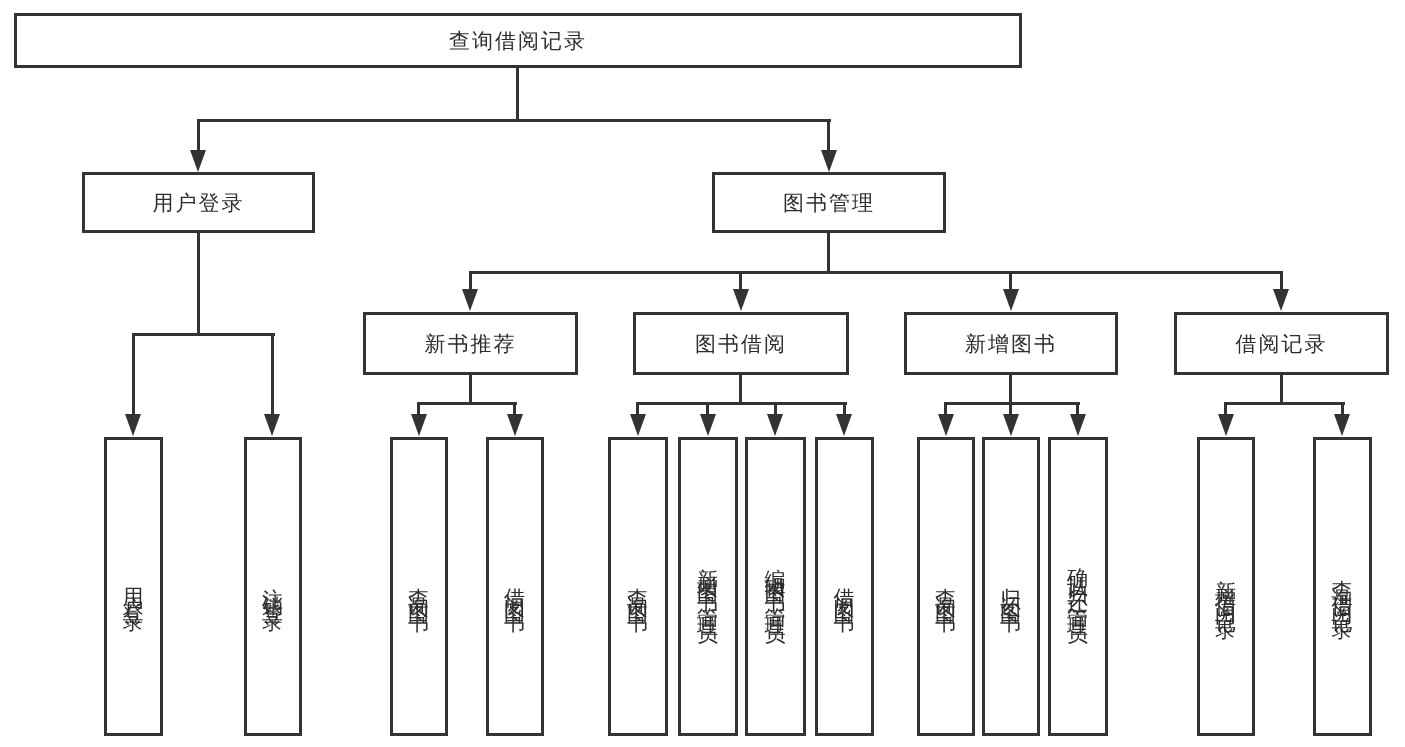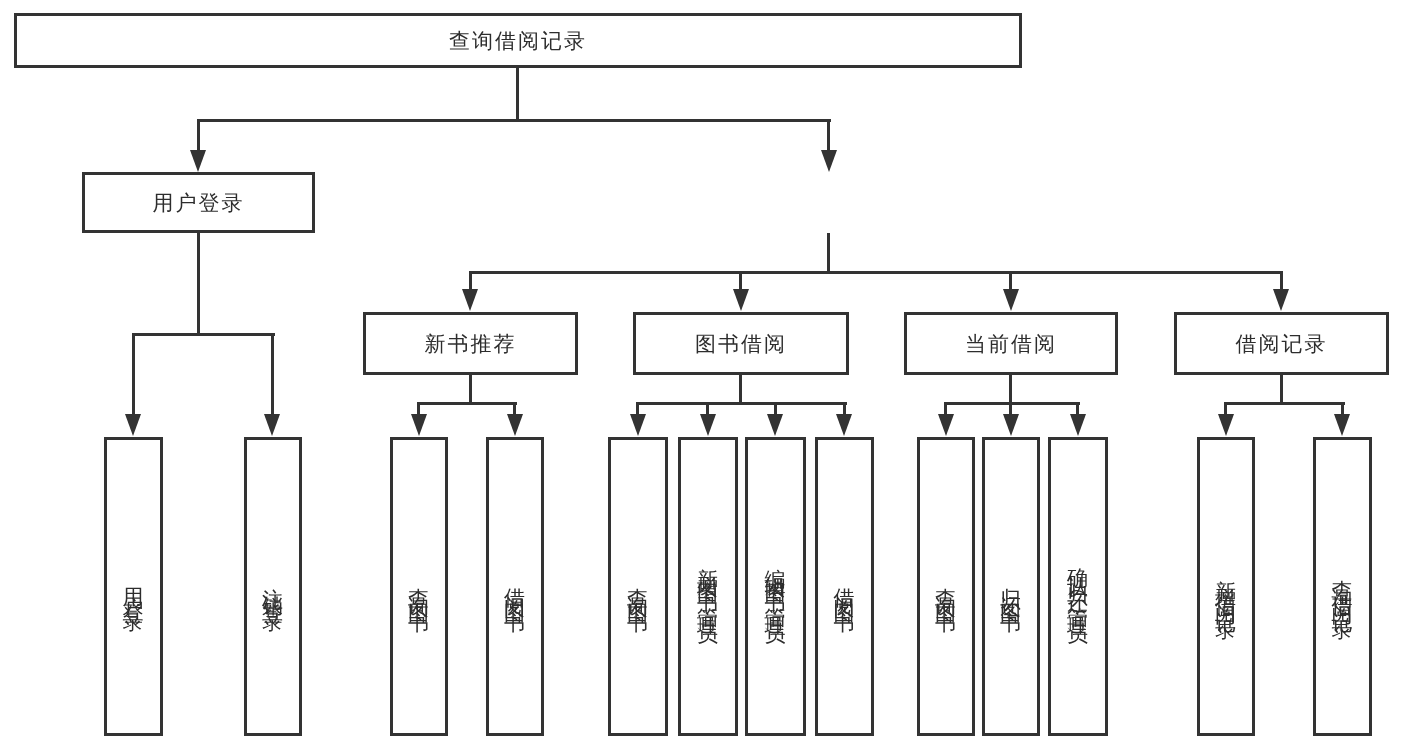--- a/index.html
+++ b/index.html
@@ -97,29 +97,32 @@
   <div class="vline" style="left:1341px;top:402px;height:14px"></div>
   <div class="arrow" style="left:1334px;top:414px"></div>
 
   <div class="node" style="left:14px;top:13px;width:1008px;height:55px">
     <span class="node-label">查询借阅记录</span>
   </div>
 
   <div class="node" style="left:82px;top:172px;width:233px;height:61px">
     <span class="node-label">用户登录</span>
   </div>
+  <div class="node" style="left:712px;top:172px;width:234px;height:61px">
+    <span class="node-label">图书管理</span>
+  </div>
 
   <div class="node" style="left:363px;top:312px;width:215px;height:63px">
     <span class="node-label">新书推荐</span>
   </div>
   <div class="node" style="left:633px;top:312px;width:216px;height:63px">
     <span class="node-label">图书借阅</span>
   </div>
   <div class="node" style="left:904px;top:312px;width:214px;height:63px">
-    <span class="node-label">当前借阅</span>
+    <span class="node-label">新增图书</span>
   </div>
   <div class="node" style="left:1174px;top:312px;width:215px;height:63px">
     <span class="node-label">借阅记录</span>
   </div>
 
   <div class="node leaf" style="left:104px;top:437px;width:59px;height:299px">
     <span class="node-label">用户登录</span>
   </div>
   <div class="node leaf" style="left:244px;top:437px;width:58px;height:299px">
     <span class="node-label">注销登录</span>

